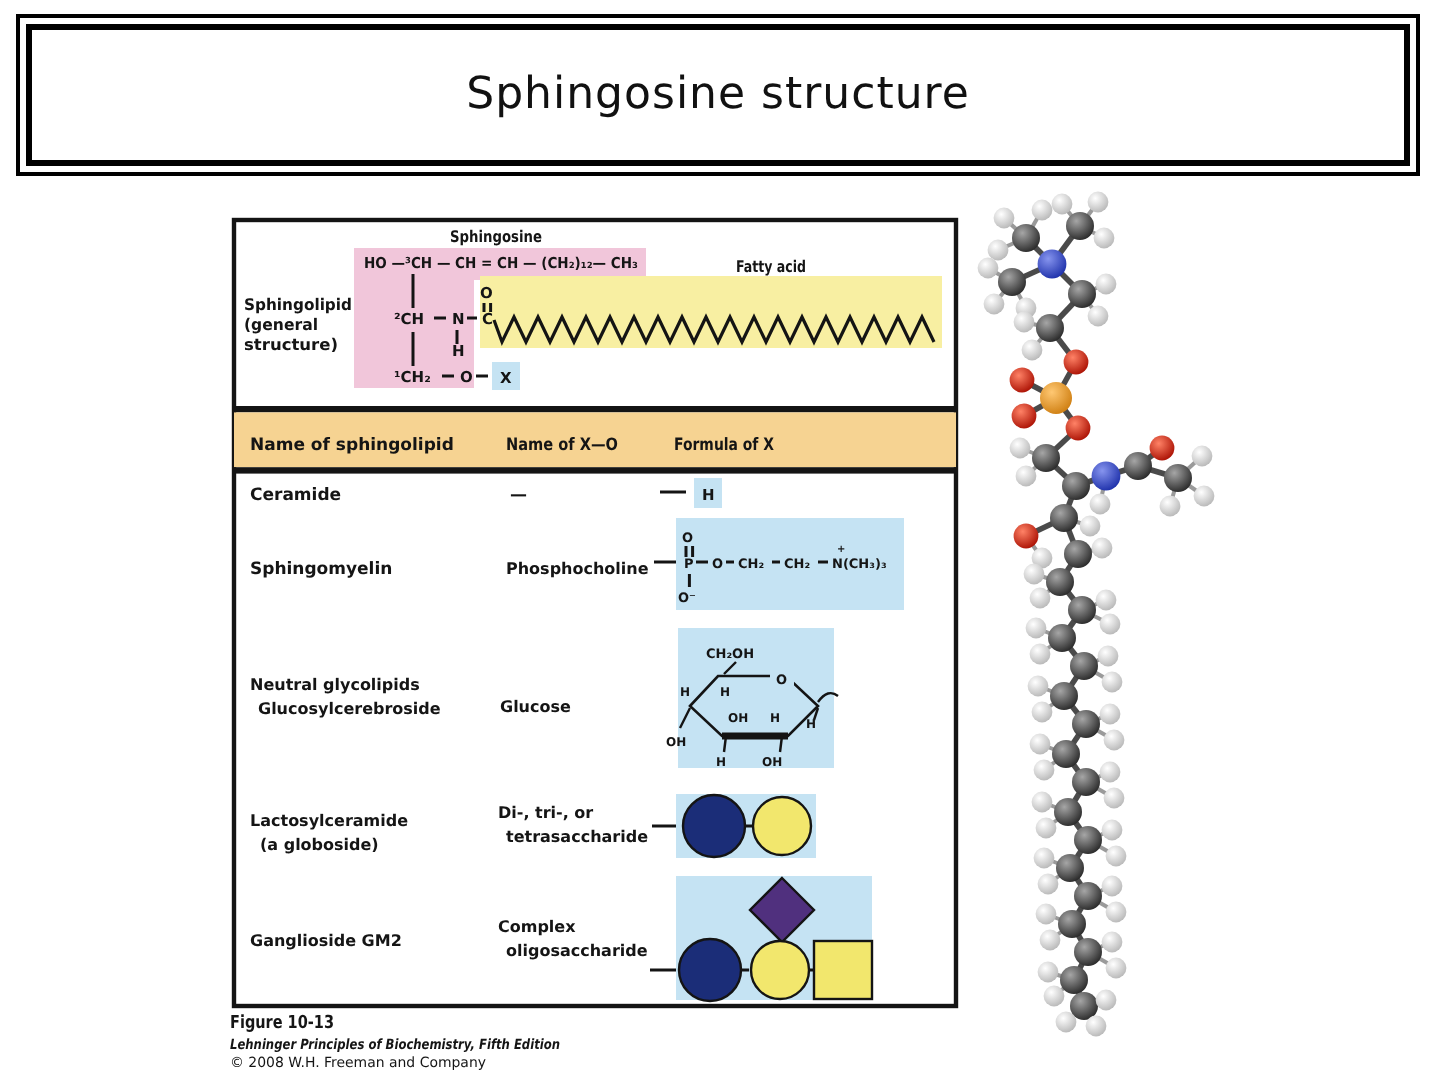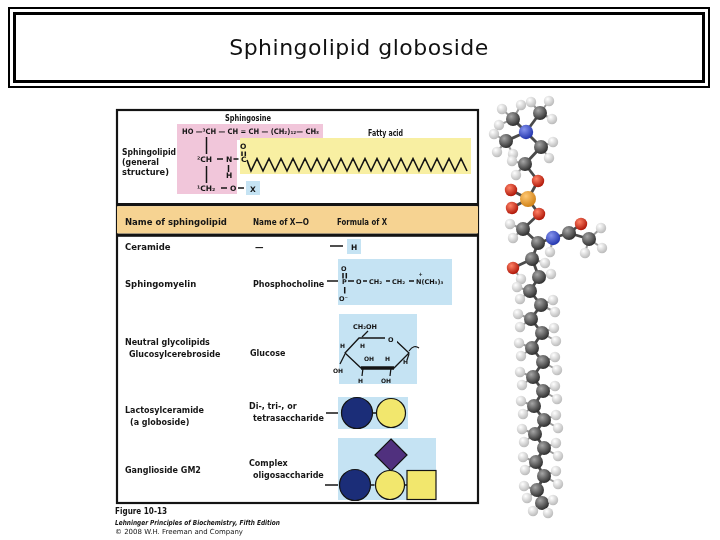--- a/index.html
+++ b/index.html
@@ -17,21 +17,21 @@
   .thin{stroke:#141414;stroke-width:1.2;fill:none;}
   .shape{stroke:#141414;stroke-width:1.2;}
 </style>
 </head>
 <body>
 
 <div id="stage">
 
   <div class="titlebox">
     <div class="inner">
-      <span class="titletext">Sphingolipid globoside</span>
+      <span class="titletext">Sphingosine structure</span>
     </div>
   </div>
 
   <svg width="720" height="540" viewBox="0 0 720 540">
 
     <rect x="117" y="110" width="361" height="393" fill="#ffffff" stroke="#141414" stroke-width="2.2"></rect>
 
     <g>
       <rect x="177" y="124" width="60" height="70" fill="#f1c6da"></rect>
       <rect x="177" y="124" width="146" height="16" fill="#f1c6da"></rect>

